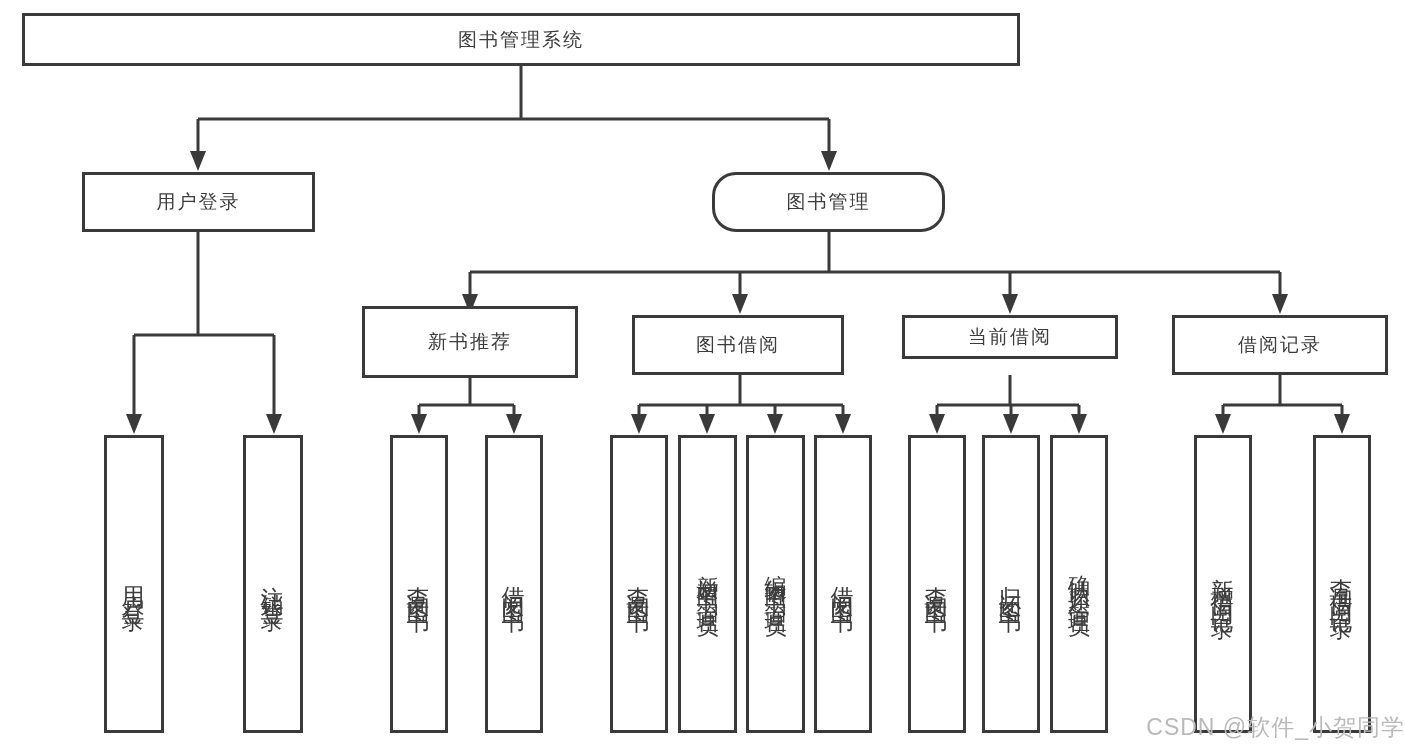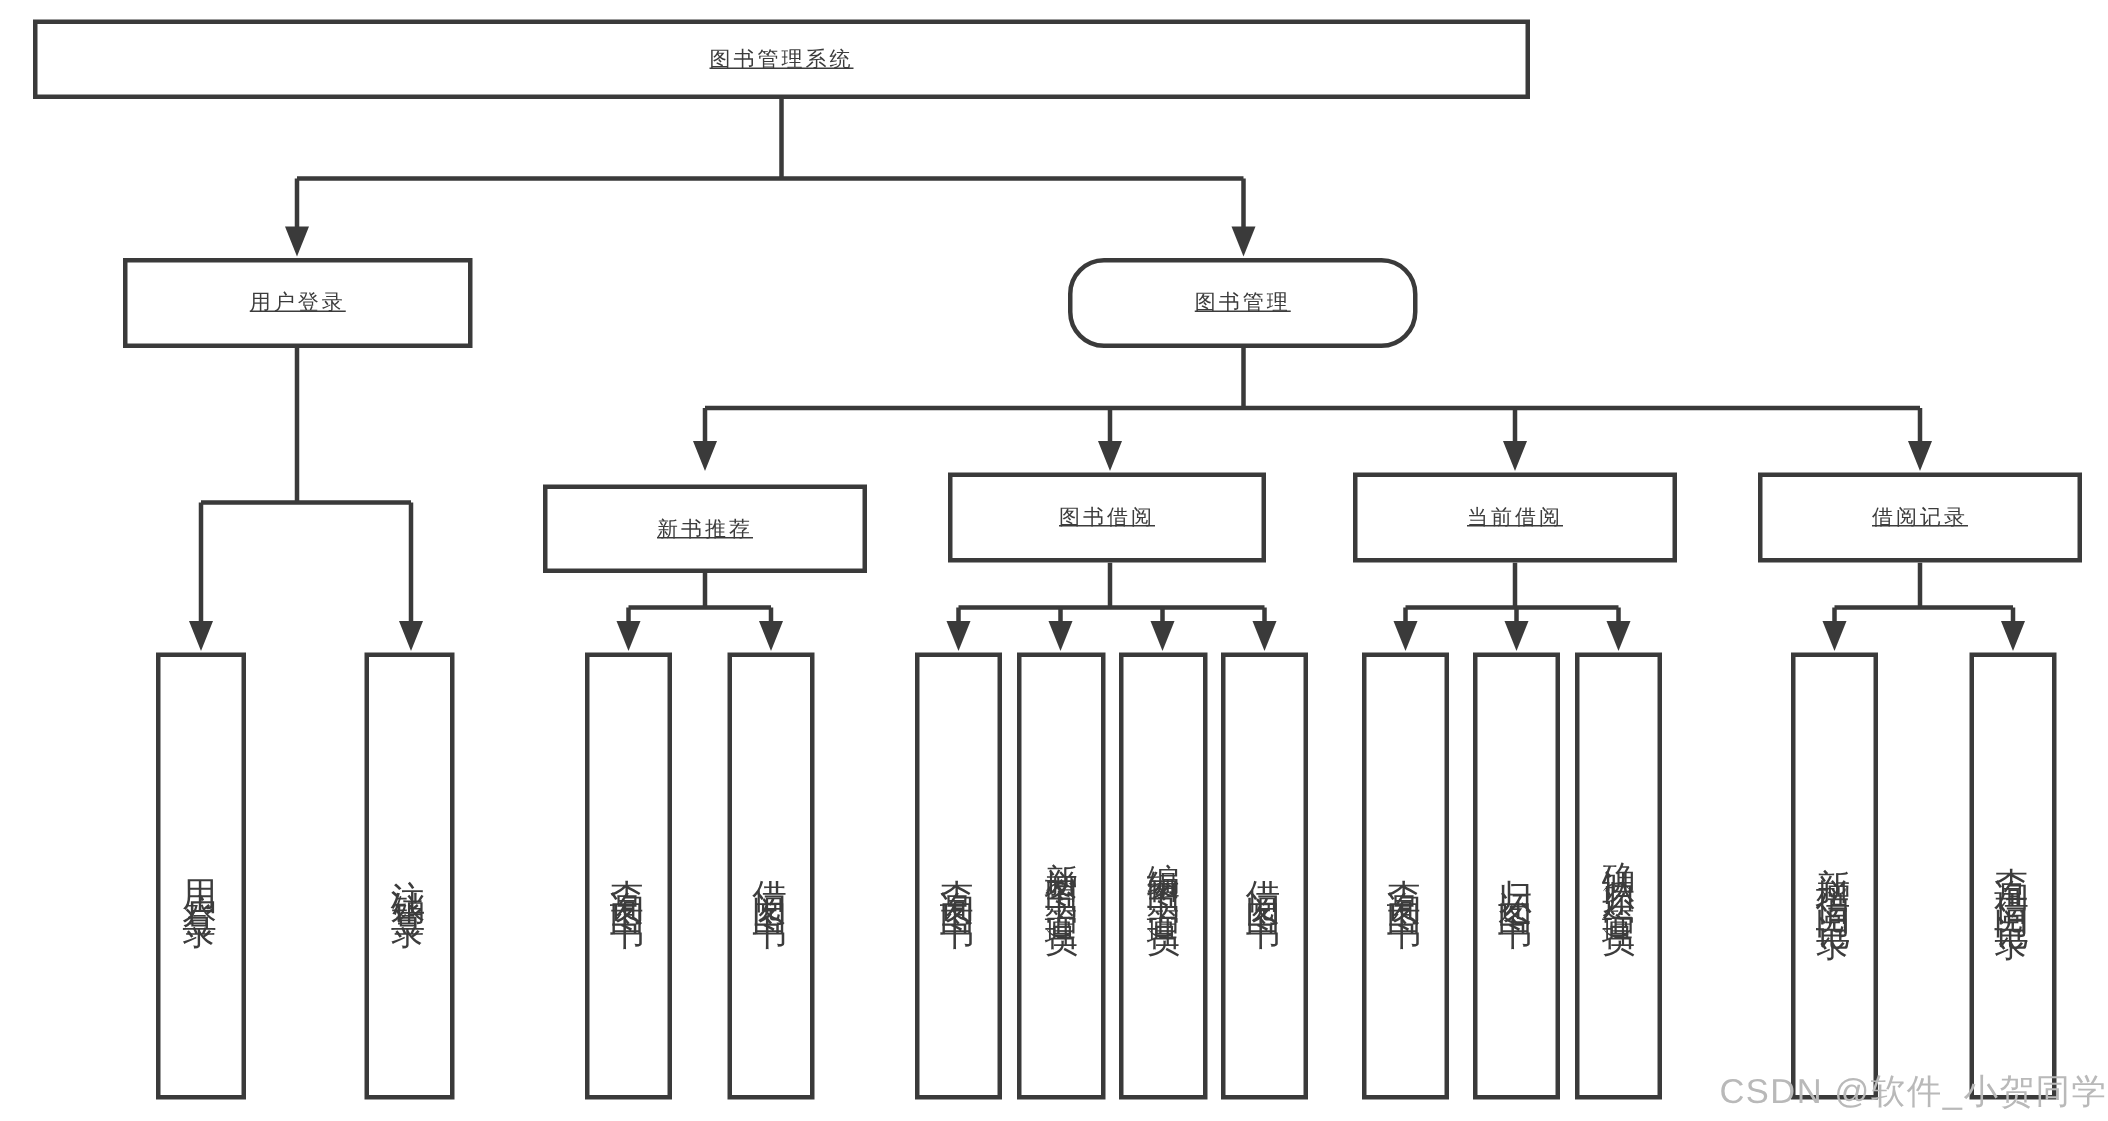--- a/index.html
+++ b/index.html
@@ -27,24 +27,23 @@
     box-sizing: border-box;
     border: 3px solid #3a3a3a;
     background: #ffffff;
     color: #3c3c3c;
     display: flex;
     align-items: center;
     justify-content: center;
     z-index: 2;
   }
   .hnode {
-    font-size: 14px;
+    font-size: 19px;
     letter-spacing: 2px;
     white-space: nowrap;
-    text-decoration: underline;
   }
   .leaf {
     writing-mode: vertical-rl;
     font-size: 23px;
     letter-spacing: 8px;
   }
   .leaf.long {
     letter-spacing: 6px;
     font-size: 22px;
   }
@@ -109,27 +108,27 @@
     <span>图书管理系统</span>
   </div>
 
   <div class="node hnode" style="left:82px; top:172px; width:233px; height:60px;">
     <span>用户登录</span>
   </div>
   <div class="node hnode" style="left:712px; top:172px; width:233px; height:60px;border-radius:24px;">
     <span>图书管理</span>
   </div>
 
-  <div class="node hnode" style="left:362px; top:323px; width:216px; height:59px;">
+  <div class="node hnode" style="left:362px; top:306px; width:216px; height:72px;">
     <span>新书推荐</span>
   </div>
   <div class="node hnode" style="left:632px; top:315px; width:212px; height:60px;">
     <span>图书借阅</span>
   </div>
-  <div class="node hnode" style="left:902px; top:315px; width:216px; height:60px;">
+  <div class="node hnode" style="left:902px; top:315px; width:216px; height:44px;">
     <span>当前借阅</span>
   </div>
   <div class="node hnode" style="left:1172px; top:315px; width:216px; height:60px;">
     <span>借阅记录</span>
   </div>
 
   <div class="node leaf" style="left:104px; top:435px; width:60px; height:298px;">
     <span>用户登录</span>
   </div>
   <div class="node leaf" style="left:243px; top:435px; width:60px; height:298px;">

